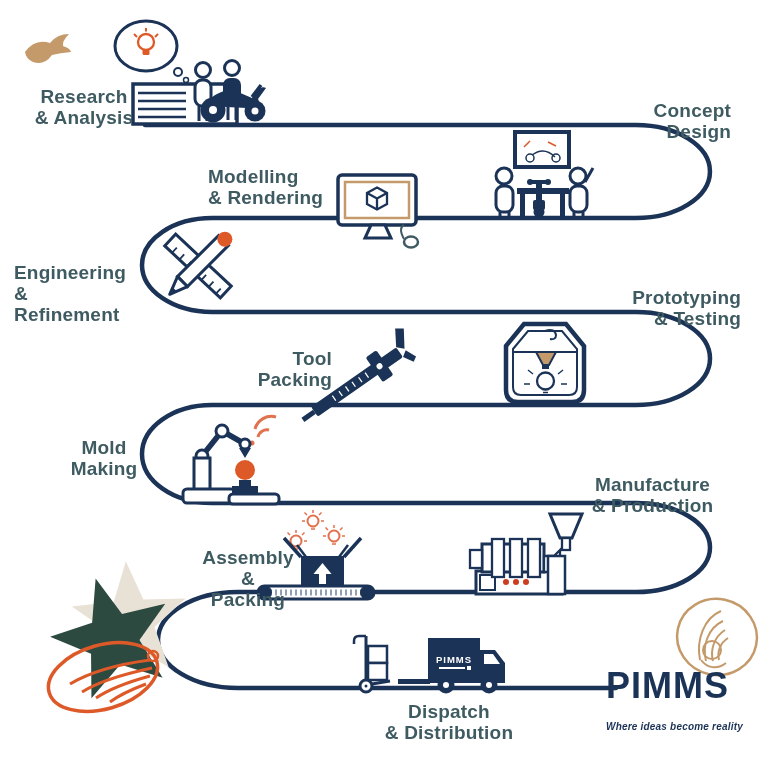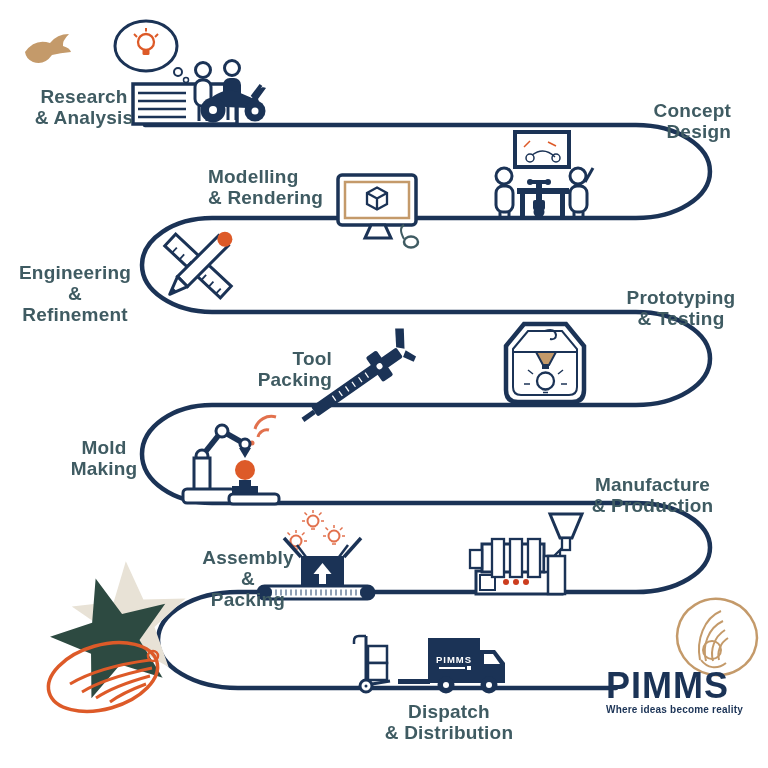--- a/index.html
+++ b/index.html
@@ -3,21 +3,21 @@
 <meta charset="utf-8">
 <style>
   html,body{margin:0;padding:0;background:#fff;}
   #canvas{position:relative;width:768px;height:768px;background:#fff;overflow:hidden;
           font-family:"Liberation Sans",sans-serif;}
   #diagram-svg{position:absolute;left:0;top:0;}
   .stage-label{position:absolute;white-space:pre-line;color:#3f5b62;font-size:19px;
                line-height:21px;font-weight:600;letter-spacing:.2px;}
   .logo-block{position:absolute;left:606px;top:669px;width:154px;}
   .logo-name{font-size:36px;font-weight:800;color:#1b3356;letter-spacing:1px;line-height:34px;}
-  .logo-tagline{font-size:10px;font-weight:700;color:#1b3356;letter-spacing:.2px;margin-top:1px;}
+  .logo-tagline{font-size:10px;font-weight:700;color:#1b3356;letter-spacing:.2px;margin-top:18px;font-style:italic;}
 </style>
 </head>
 <body>
 
 <div id="canvas">
 
 <svg id="diagram-svg" width="768" height="768" viewBox="0 0 768 768">
   <defs>
     <pattern id="stardots" width="4" height="4" patternUnits="userSpaceOnUse">
       <circle cx="1.2" cy="1.2" r="0.75" fill="rgba(255,255,255,0.32)"></circle>
@@ -284,23 +284,23 @@
     <path d="M701 660 C707 668 717 670 726 663" stroke-width="2"></path>
   </g>
 </svg>
 
 <div class="stage-label" style="left:28px;top:86px;width:112px;text-align:center">Research
 &amp; Analysis</div>
 <div class="stage-label" style="left:621px;top:100px;width:110px;text-align:right">Concept
 Design</div>
 <div class="stage-label" style="left:208px;top:166px;width:120px;text-align:left">Modelling
 &amp; Rendering</div>
-<div class="stage-label" style="left:14px;top:262px;width:122px;text-align:center">Engineering
+<div class="stage-label" style="left:14px;top:262px;width:122px;text-align:left">Engineering
 &amp; Refinement</div>
-<div class="stage-label" style="left:621px;top:287px;width:120px;text-align:center">Prototyping
+<div class="stage-label" style="left:621px;top:287px;width:120px;text-align:right">Prototyping
 &amp; Testing</div>
 <div class="stage-label" style="left:232px;top:348px;width:100px;text-align:right">Tool
 Packing</div>
 <div class="stage-label" style="left:50px;top:437px;width:108px;text-align:center">Mold
 Making</div>
 <div class="stage-label" style="left:590px;top:474px;width:125px;text-align:center">Manufacture
 &amp; Production</div>
 <div class="stage-label" style="left:202px;top:547px;width:92px;text-align:center">Assembly
 &amp; Packing</div>
 <div class="stage-label" style="left:380px;top:701px;width:138px;text-align:center">Dispatch

